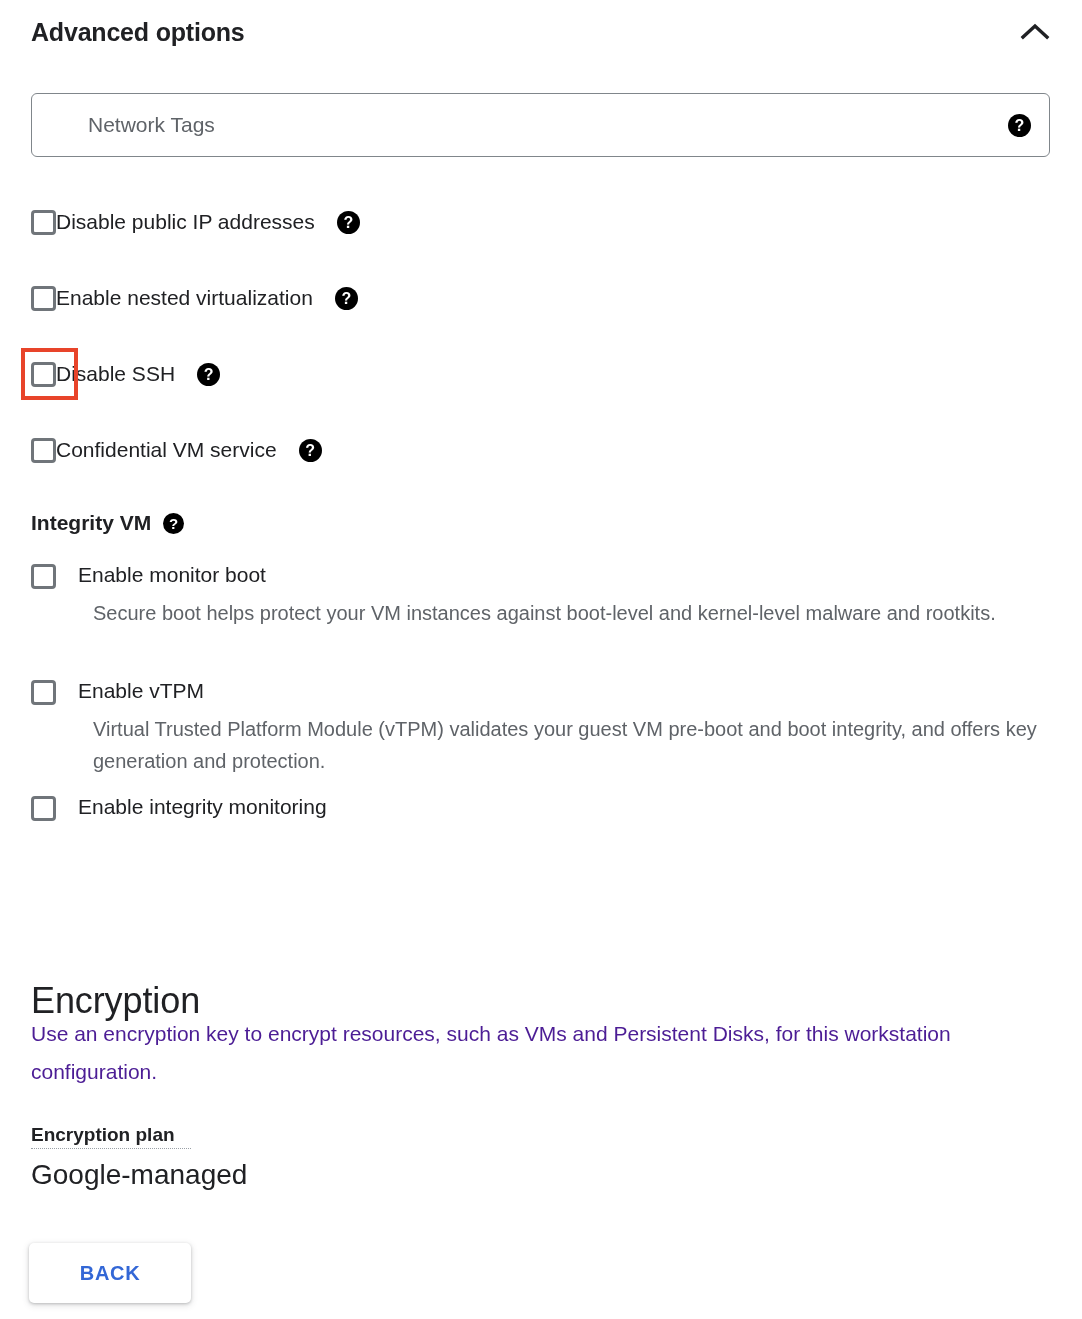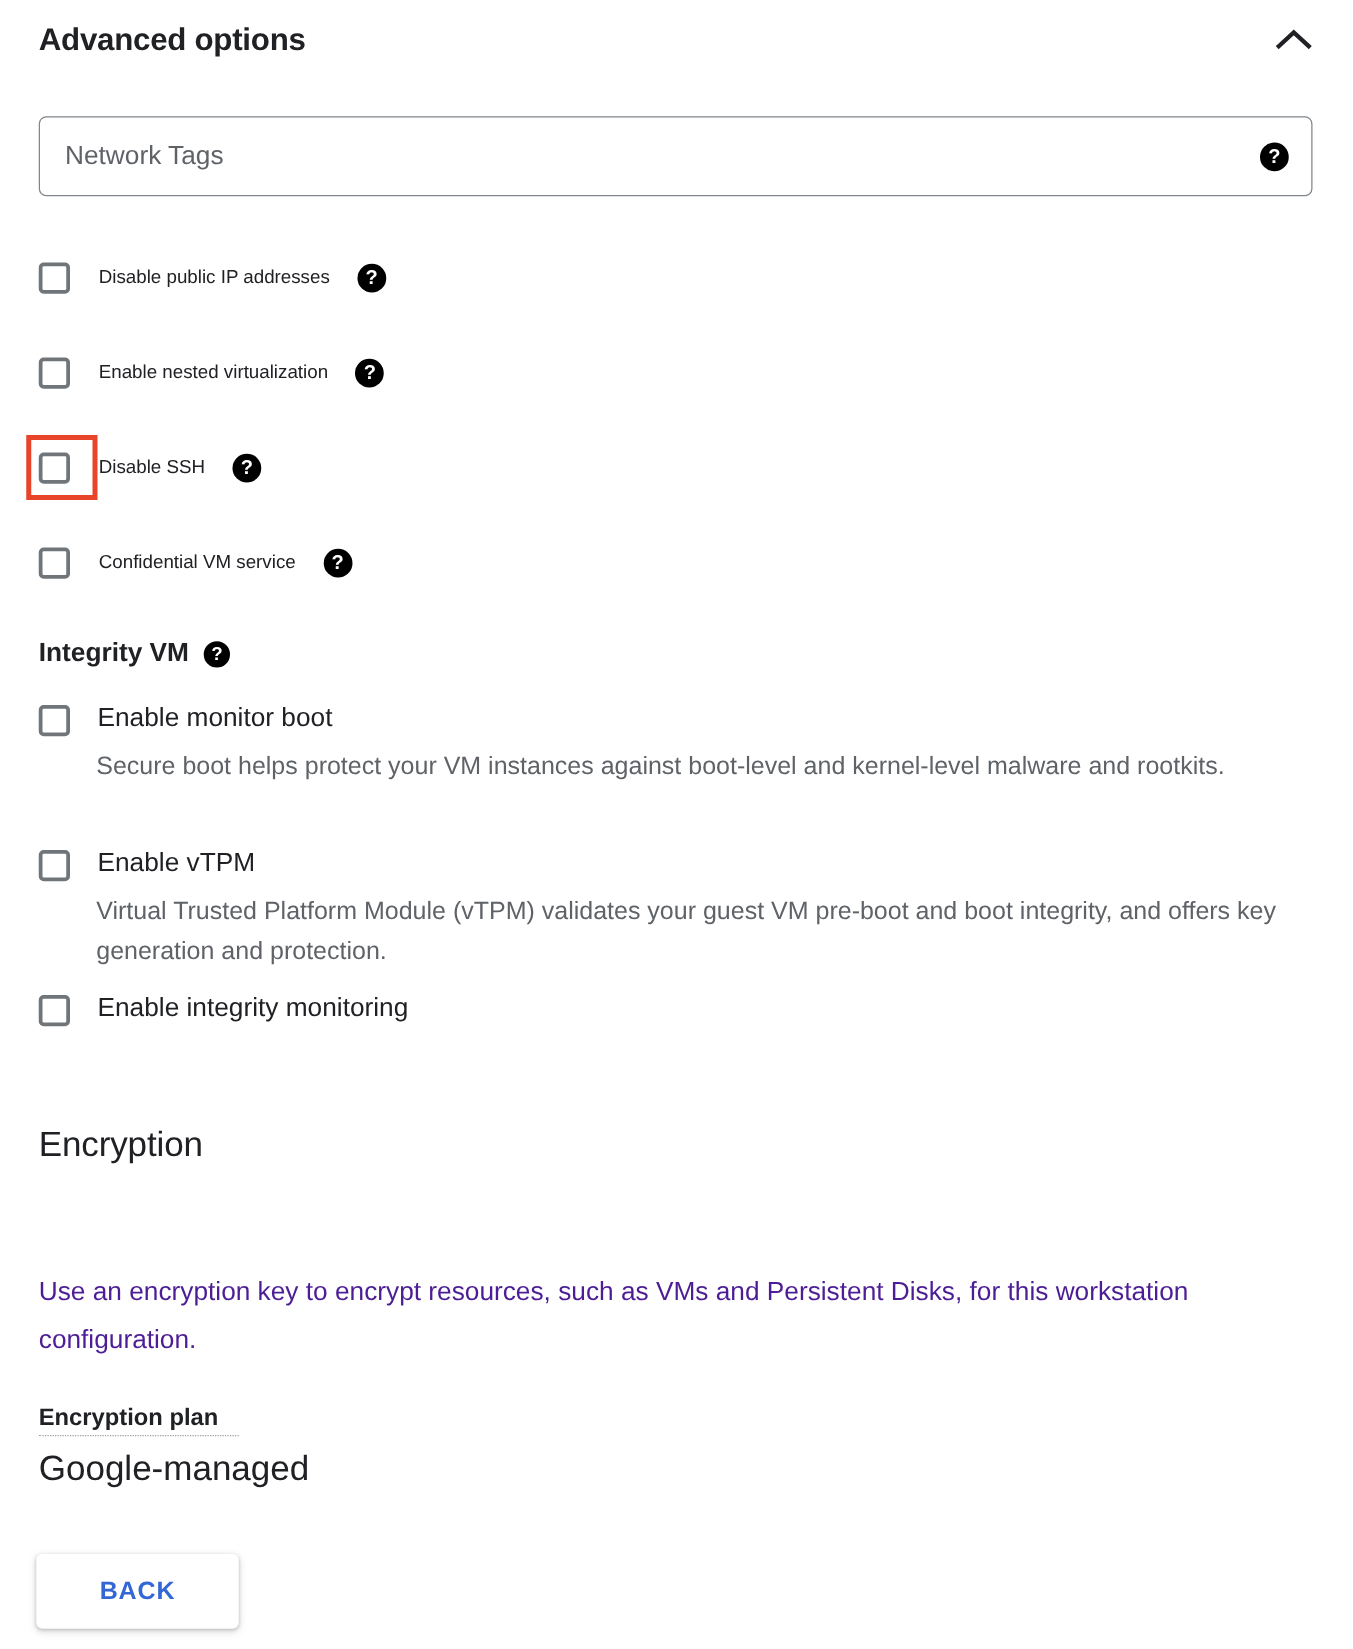--- a/index.html
+++ b/index.html
@@ -71,20 +71,21 @@
   }
   .tags-input {
     flex: 1 1 auto;
     border: 0;
     outline: 0;
     font-family: "Liberation Sans", sans-serif;
     font-size: 21px;
     color: #202124;
     background: transparent;
     height: 36px;
+    margin-left: 36px;
   }
   .tags-input::placeholder {
     color: #5f6368;
     opacity: 1;
   }
 
   
   .help-icon {
     width: 23px;
     height: 23px;
@@ -120,23 +121,22 @@
     width: 25px;
     height: 25px;
     box-sizing: border-box;
     border: 3px solid #70757a;
     border-radius: 4px;
     background: #fff;
     flex: 0 0 auto;
     cursor: pointer;
   }
   .cb-label {
-    font-size: 15px;
-    color: #202124;
-    margin-left: 23px;
+    font-size: 21px;
+    color: #202124;
     white-space: nowrap;
     line-height: 26px;
   }
   .cb-row .help-icon {
     margin-left: 22px;
   }
 
   
   .focus-ring {
     position: absolute;
@@ -180,34 +180,34 @@
     margin-top: 2px;
     cursor: pointer;
   }
   .sv-label {
     font-size: 21px;
     color: #202124;
     margin-left: 22px;
     line-height: 26px;
   }
   .sv-desc {
-    margin-left: 46px;
+    margin-left: 62px;
     margin-top: 8px;
     font-size: 20px;
     line-height: 32px;
     color: #5f6368;
     max-width: 1000px;
   }
 
   
   .enc-heading {
     position: absolute;
     left: 31px;
-    top: 900px;
-    font-size: 28px;
+    top: 980px;
+    font-size: 36px;
     font-weight: normal;
     color: #202124;
     letter-spacing: -0.1px;
   }
   .enc-desc {
     position: absolute;
     left: 31px;
     top: 1015px;
     width: 1005px;
     font-size: 21px;

